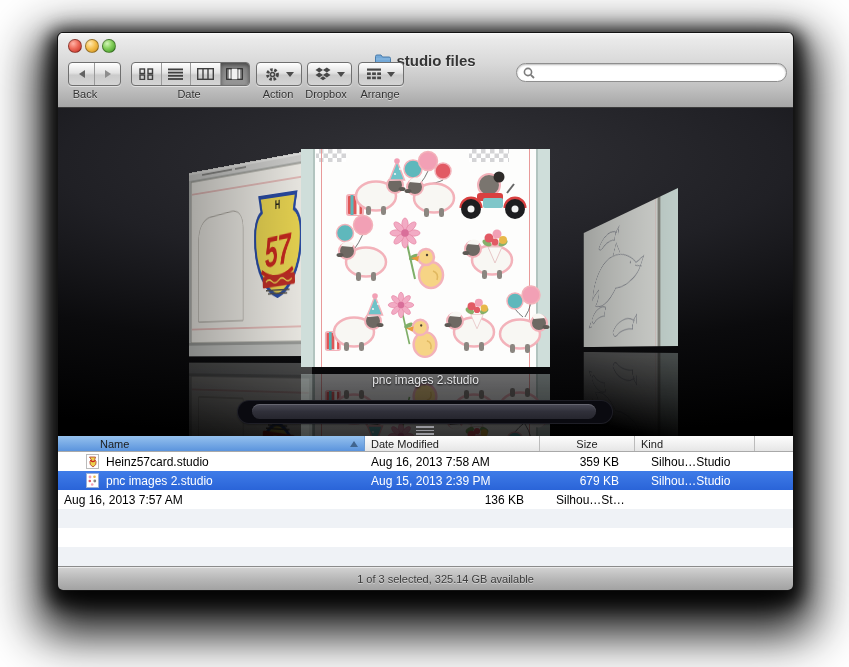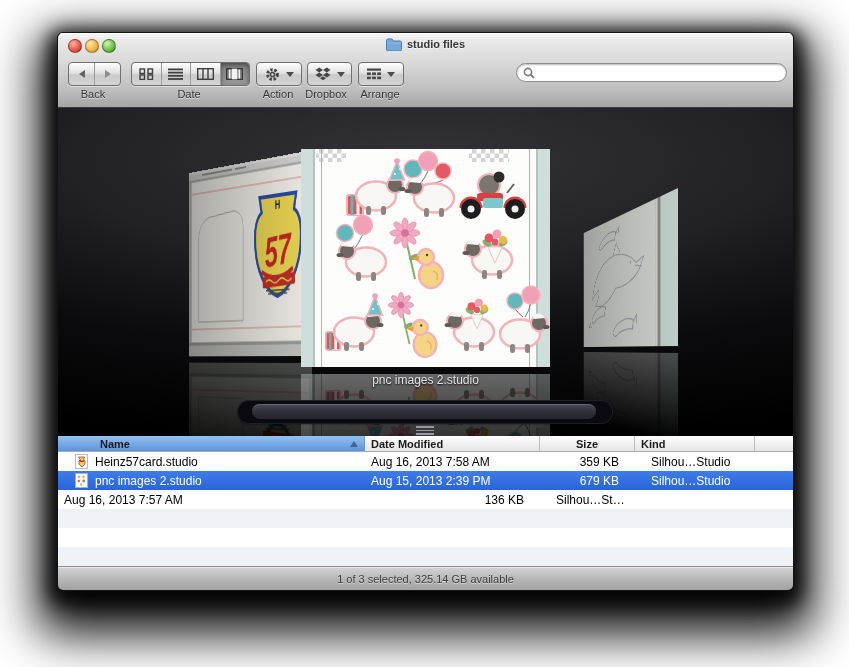--- a/index.html
+++ b/index.html
@@ -9,22 +9,22 @@
           overflow:hidden;background:#000;border:1px solid #141414;
           box-shadow:0 24px 48px 20px rgba(0,0,0,.92),0 6px 18px 8px rgba(0,0,0,.85);}
   
   .chrome{position:absolute;left:0;top:0;width:100%;height:74px;
           background:linear-gradient(180deg,#f6f6f6 0%,#e9e9e9 10%,#d8d8d8 42%,#c2c2c2 72%,#a6a6a6 100%);
           border-bottom:1px solid #3c3c3c;box-shadow:inset 0 1px 0 #fbfbfb;}
   .traffic{position:absolute;top:6px;width:12px;height:12px;border-radius:50%;border:1px solid rgba(0,0,0,.35);}
   .t-red{left:10px;background:radial-gradient(circle at 35% 30%,#ffb3a6,#ee6a5a 45%,#c93a2e 85%);}
   .t-yellow{left:27px;background:radial-gradient(circle at 35% 30%,#ffe9b3,#f5c04f 45%,#d99b26 85%);}
   .t-green{left:44px;background:radial-gradient(circle at 35% 30%,#d2f5b8,#86d05c 42%,#4ba12e 85%);}
-  .title-wrap{position:absolute;left:0;top:0;width:100%;height:22px;display:flex;align-items:center;
-              justify-content:center;gap:5px;font-size:11px;color:#353535;font-weight:bold;text-shadow:0 1px 0 rgba(255,255,255,.6);}
+  .title-wrap{position:absolute;left:0;top:16px;width:100%;height:22px;display:flex;align-items:center;
+              justify-content:center;gap:5px;font-size:15px;color:#353535;font-weight:bold;text-shadow:0 1px 0 rgba(255,255,255,.6);}
   .tb-btn{position:absolute;top:29px;height:22px;border:1px solid #6f6f6f;border-radius:4px;
           background:linear-gradient(#ffffff,#e2e2e2 45%,#cbcbcb 55%,#d4d4d4);
           box-shadow:0 1px 0 rgba(255,255,255,.5);display:flex;align-items:center;justify-content:center;}
   .seg{height:100%;display:flex;align-items:center;justify-content:center;flex:1;}
   .seg + .seg{border-left:1px solid #9a9a9a;}
   .seg.selected{background:linear-gradient(#7f7f7f,#989898);box-shadow:inset 0 2px 4px rgba(0,0,0,.45);
                 border-radius:0 3px 3px 0;}
   .tb-label{position:absolute;top:55px;font-size:11px;color:#333;text-shadow:0 1px 0 rgba(255,255,255,.55);
             transform:translateX(-50%);white-space:nowrap;}
   .dd-arrow{width:0;height:0;border-left:4px solid transparent;border-right:4px solid transparent;
@@ -56,41 +56,41 @@
   .cf-thumb{position:absolute;left:14px;right:16px;top:3px;bottom:4px;border-radius:8px;
             background:linear-gradient(#4b4b57,#30303a 50%,#26262e);
             box-shadow:inset 0 1px 0 rgba(255,255,255,.16);}
   .grip{position:absolute;left:358px;top:318px;width:18px;z-index:9;}
   .grip div{height:1.5px;background:#97979d;margin-bottom:2px;}
   
   .list{position:absolute;left:0;top:403px;width:735px;height:131px;background:#fff;font-size:12px;color:#000;}
   .hdr{display:grid;grid-template-columns:307px 175px 95px 120px 1fr;height:15px;
        background:linear-gradient(#fdfdfd,#e6e6e6);border-bottom:1px solid #a9a9a9;font-size:11px;}
   .hdr-cell{display:flex;align-items:center;border-right:1px solid #bcbcbc;padding:0 6px;box-sizing:border-box;
-            color:#1c1c1c;overflow:hidden;white-space:nowrap;font-weight:bold;}
+            color:#1c1c1c;overflow:hidden;white-space:nowrap;}
   .hdr-cell.sorted{background:linear-gradient(#95c1ee,#5b94dd);border-right:1px solid #6d9bd1;}
   .hdr-cell.name{padding-left:42px;}
   .hdr-cell.size{justify-content:center;}
   .hdr-cell.last{border-right:none;}
   .sort-arrow{margin-left:auto;width:0;height:0;border-left:4.5px solid transparent;
               border-right:4.5px solid transparent;border-bottom:6px solid #41658f;}
   .row{display:grid;grid-template-columns:307px 175px 95px 120px 1fr;height:19px;align-items:center;
        white-space:nowrap;}
   .row.alt{background:#eff2f6;}
   .row.selected{background:linear-gradient(#3f7ce8,#2a64d8);color:#fff;}
   .cell{overflow:hidden;text-overflow:ellipsis;padding:0 6px;box-sizing:border-box;}
-  .cell.name{display:flex;align-items:center;gap:6px;padding-left:16px;}
+  .cell.name{display:flex;align-items:center;gap:6px;padding-left:27px;}
   .cell.size{text-align:right;padding-right:16px;}
   .cell.kind{padding-left:16px;}
   .ficon{width:15px;height:15px;flex:0 0 15px;}
   
   .statusbar{position:absolute;left:0;bottom:0;width:100%;height:23px;
              background:linear-gradient(#d3d3d3,#b6b6b6 55%,#a2a2a2);border-top:1px solid #8b8b8b;
              box-shadow:inset 0 1px 0 #e9e9e9;display:flex;align-items:center;justify-content:center;
-             font-size:11px;color:#3d3d3d;text-shadow:0 1px 0 rgba(255,255,255,.45);}
+             font-size:11px;color:#3d3d3d;text-shadow:0 1px 0 rgba(255,255,255,.45);padding-left:20px;}
 </style>
 </head>
 <body>
 
 <div class="stage">
   <div class="window">
 
     <div class="chrome">
       <div class="traffic t-red"></div>
       <div class="traffic t-yellow"></div>
@@ -108,21 +108,21 @@
           <svg width="10" height="10" viewBox="0 0 10 10">
             <path d="M8,1 L2,5 L8,9 z" fill="#636363"></path>
             </svg>
         </div>
         <div class="seg">
           <svg width="10" height="10" viewBox="0 0 10 10">
             <path d="M2,1 L8,5 L2,9 z" fill="#8d8d8d"></path>
             </svg>
         </div>
       </div>
-      <div class="tb-label" style="left:35px;">Back</div>
+      <div class="tb-label" style="left:27px;">Back</div>
 
       <div class="tb-btn" style="left:73px;width:117px;padding:0;">
         <div class="seg">
           <svg width="15" height="12" viewBox="0 0 15 12">
             <g fill="none" stroke="#3f3f3f" stroke-width="1.4">
               <rect x="1" y="1" width="4.5" height="4.5"></rect>
                 <rect x="9" y="1" width="4.5" height="4.5"></rect>
               <rect x="1" y="7" width="4.5" height="4.5"></rect>
                 <rect x="9" y="7" width="4.5" height="4.5"></rect>
             </g>

